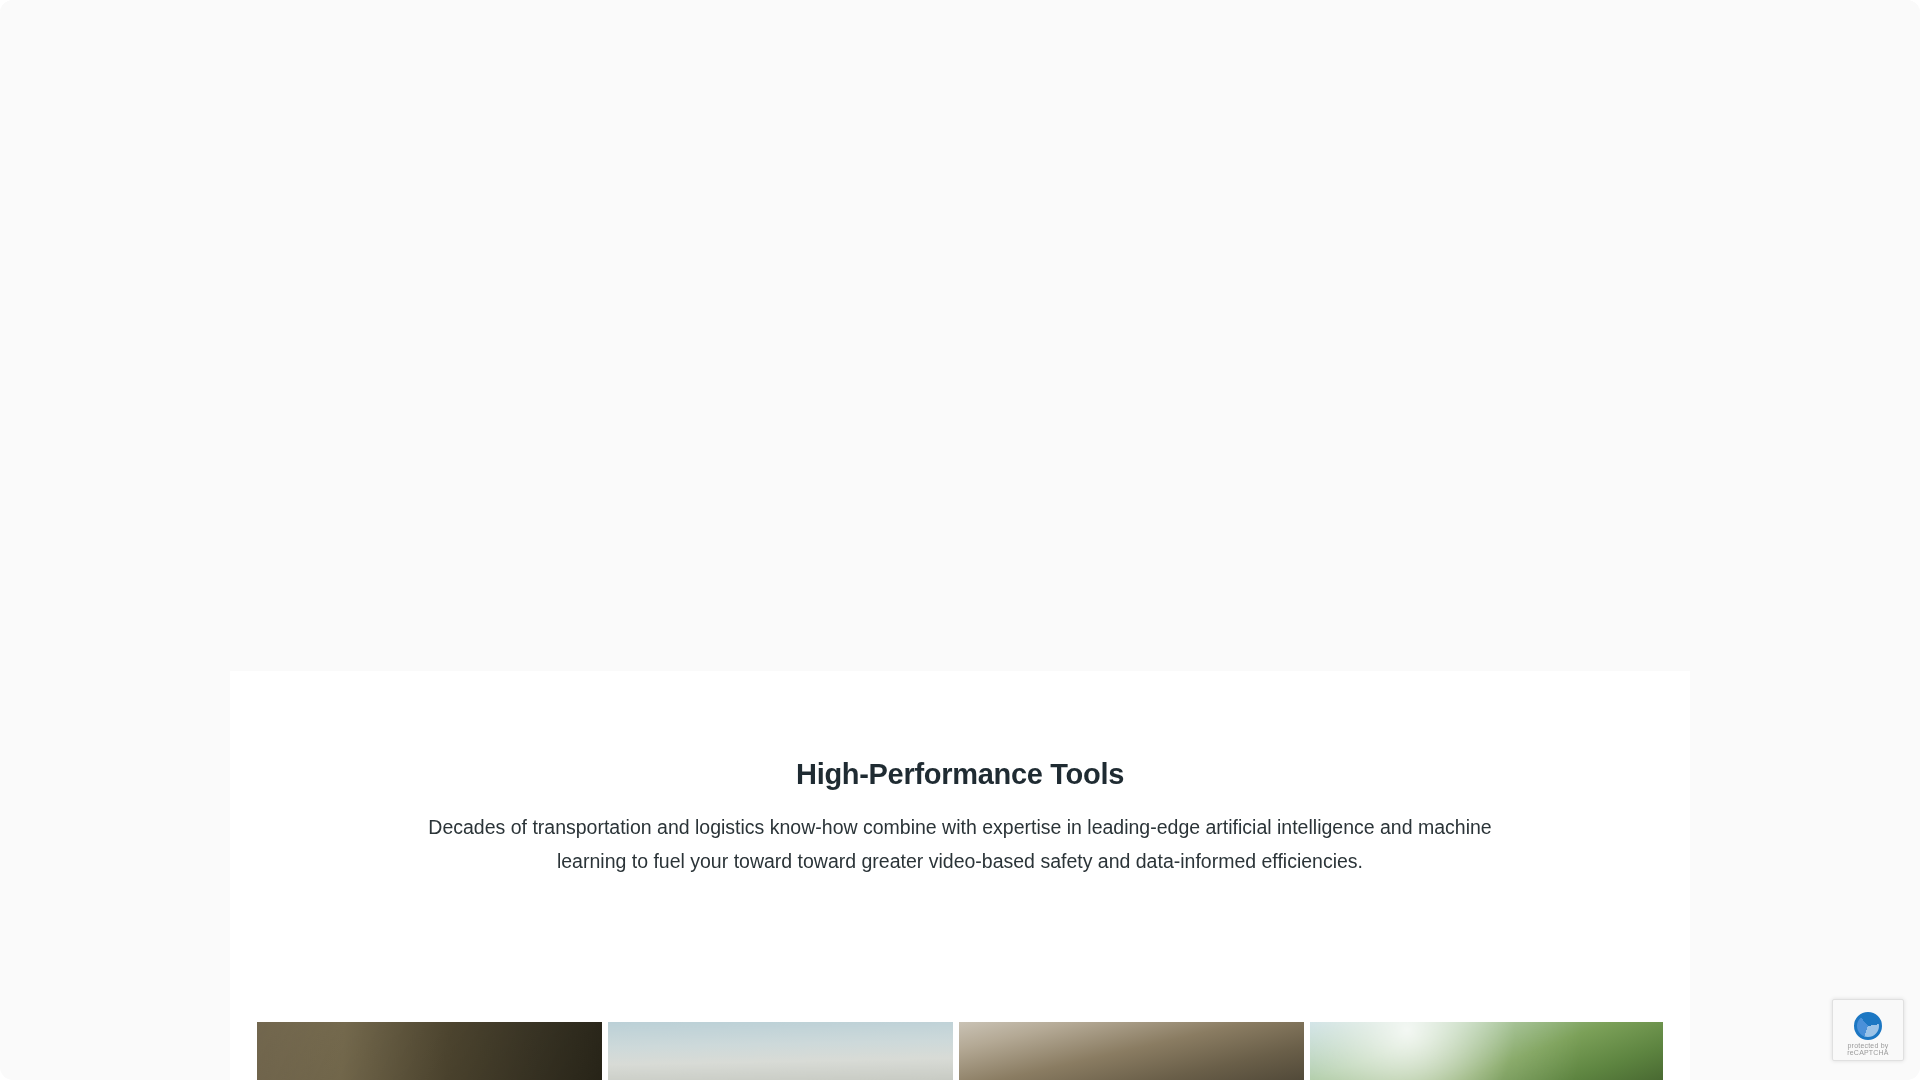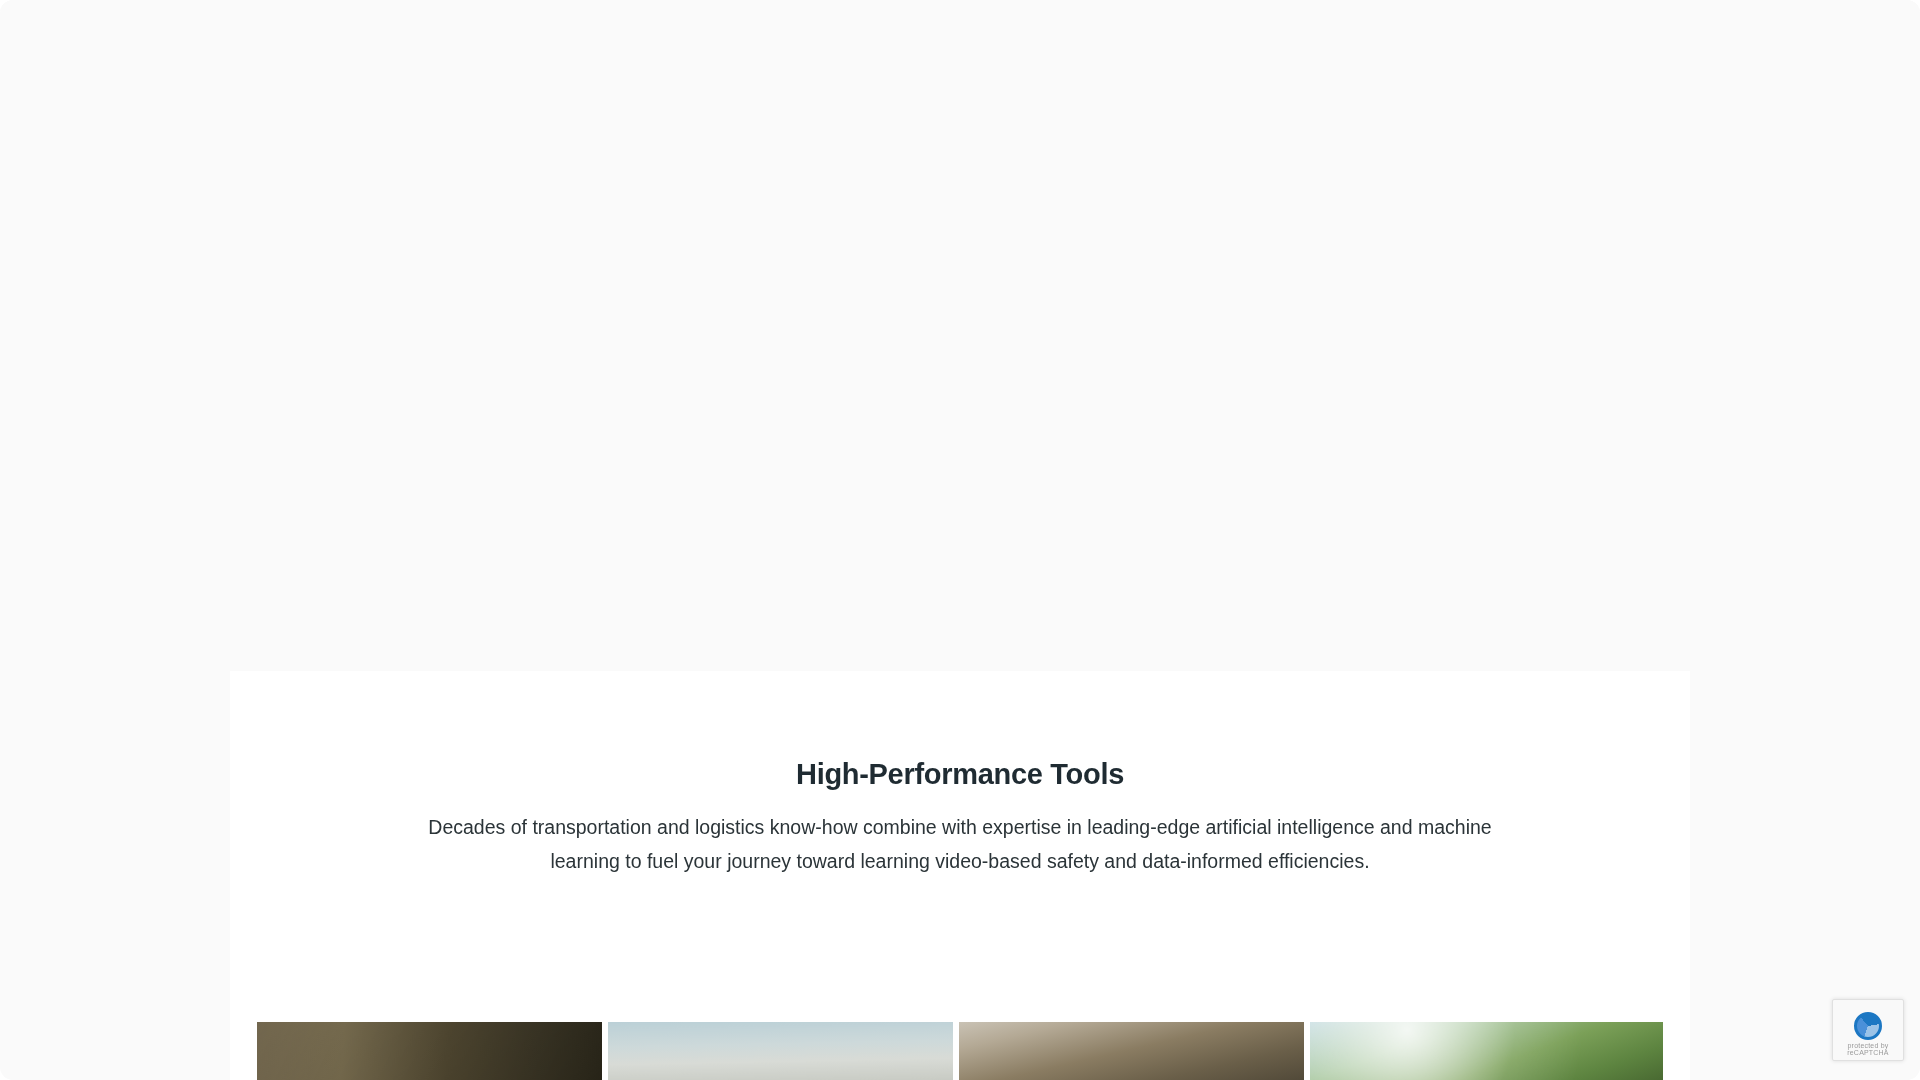--- a/index.html
+++ b/index.html
@@ -171,21 +171,21 @@
 </head>
 <body>
 
 <div id="page">
 
   <div class="top-void"></div>
 
   <div class="content-card">
     <div class="section-inner">
       <div class="section-title">High-Performance Tools</div>
-      <div class="section-body">Decades of transportation and logistics know-how combine with expertise in leading-edge artificial intelligence and machine learning to fuel your journey toward learning video-based safety and data-informed efficiencies.</div>
+      <div class="section-body">Decades of transportation and logistics know-how combine with expertise in leading-edge artificial intelligence and machine learning to fuel your toward toward greater video-based safety and data-informed efficiencies.</div>
     </div>
   </div>
 
   <div class="image-strip">
     <div class="tile tile-1">
       <div class="inner"></div>
     </div>
     <div class="tile tile-2">
       <div class="inner"></div>
     </div>

